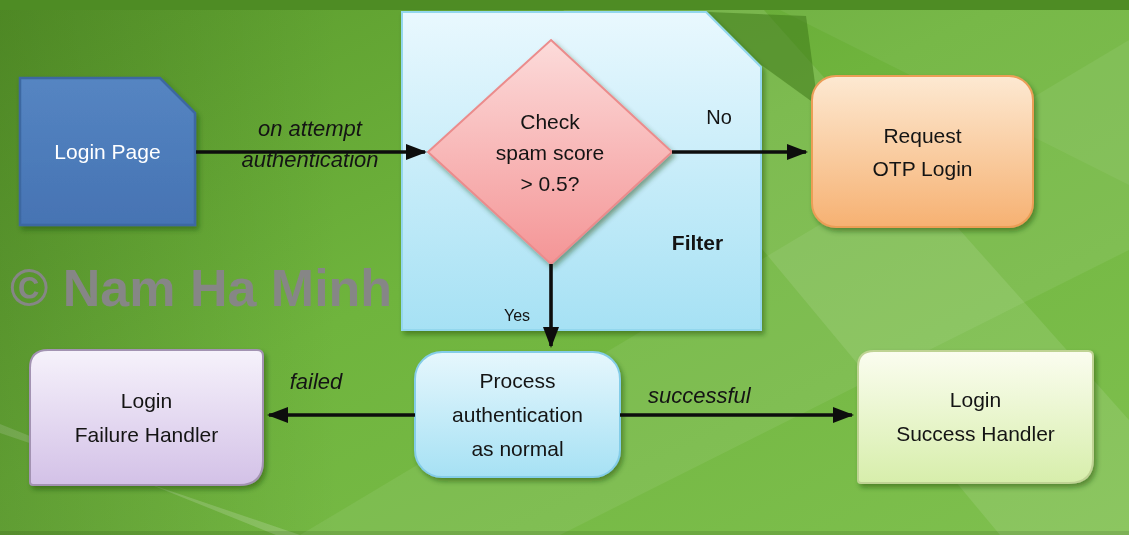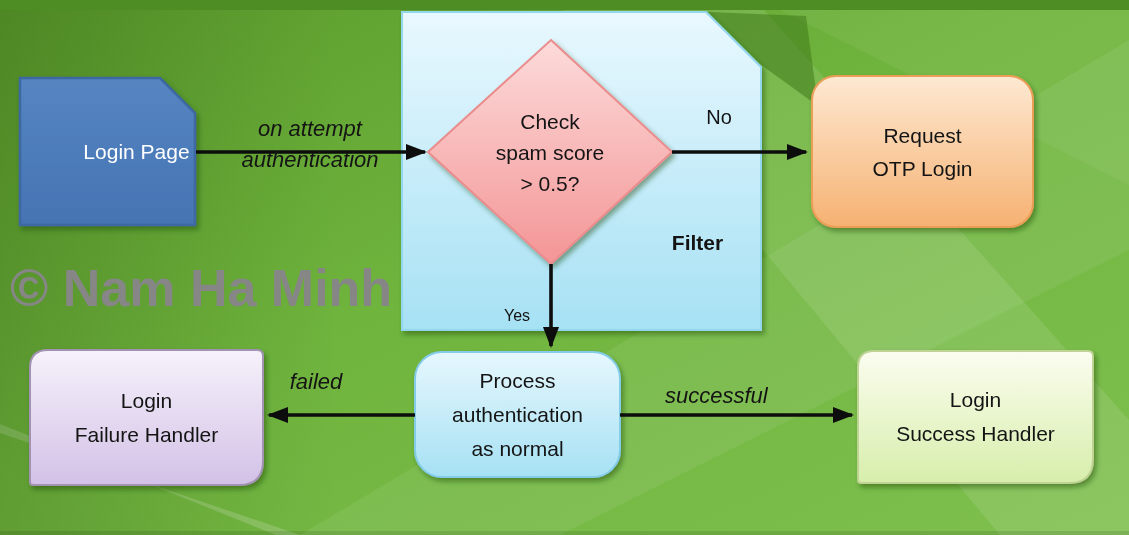--- a/index.html
+++ b/index.html
@@ -16,21 +16,21 @@
     text-align:center;
     z-index:3;
     pointer-events:none;
   }
   .lbl span{display:block;}
   .boxlbl{
     display:flex;flex-direction:column;
     align-items:center;justify-content:center;
     font-size:21px;
   }
-  #login-label{color:#ffffff;padding-left:29px;}
+  #login-label{color:#ffffff;}
   .edge-lbl{font-style:italic;font-size:22px;}
   #filter-label{font-weight:bold;font-size:21px;}
   #watermark{
     position:absolute;
     left:10px;top:258px;
     font-size:52px;
     font-weight:bold;
     color:#868686;
     letter-spacing:0px;
     z-index:4;
@@ -156,21 +156,21 @@
   <div class="lbl boxlbl" style="left:415px;top:352px;width:205px;height:125px;line-height:34px;">
     <span>Process</span>
     <span>authentication</span>
     <span>as normal</span>
   </div>
 
   <div class="lbl edge-lbl" style="left:266px;top:369px;width:100px;">
     <span>failed</span>
   </div>
 
-  <div class="lbl edge-lbl" style="left:648px;top:383px;width:100px;margin-left:17px;">
+  <div class="lbl edge-lbl" style="left:648px;top:383px;width:100px;">
     <span>successful</span>
   </div>
 
   <div class="lbl boxlbl" style="left:30px;top:350px;width:233px;height:135px;line-height:34px;">
     <span>Login</span>
     <span>Failure Handler</span>
   </div>
 
   <div class="lbl boxlbl" style="left:858px;top:351px;width:235px;height:132px;line-height:34px;">
     <span>Login</span>

